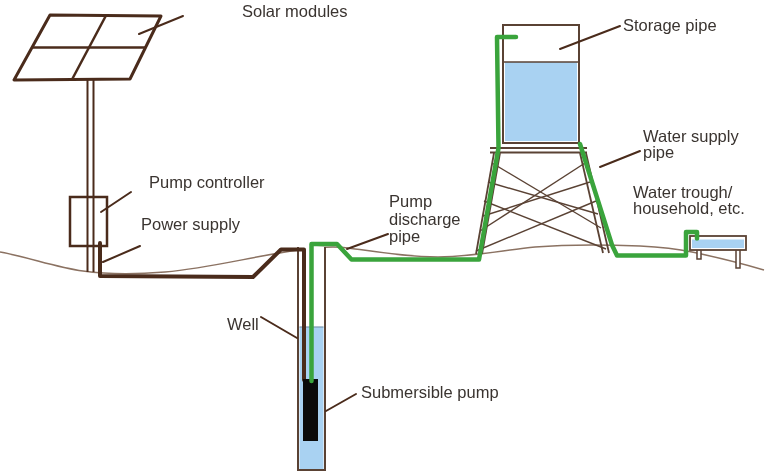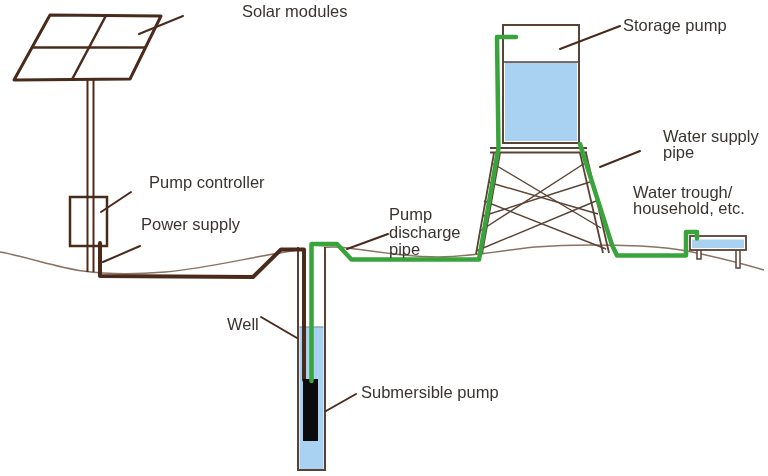--- a/index.html
+++ b/index.html
@@ -124,29 +124,29 @@
   <div class="lbl" style="left:133px;top:174px;margin-left:16px;">Pump controller</div>
 
   <div class="lbl" style="left:141px;top:216px;">
     <span class="ln">Power supply</span>
   </div>
 
   <div class="lbl" style="left:227px;top:316px;">Well</div>
 
   <div class="lbl" style="left:361px;top:384px;">Submersible pump</div>
 
-  <div class="lbl lh17" style="left:389px;top:206px;">
+  <div class="lbl lh17" style="left:389px;top:193px;">
     <span class="ln">Pump</span>
     <span class="ln">discharge</span>
     <span class="ln">pipe</span>
   </div>
 
-  <div class="lbl" style="left:623px;top:17px;">Storage pump</div>
+  <div class="lbl" style="left:623px;top:17px;">Storage pipe</div>
 
-  <div class="lbl" style="left:663px;top:128px;">
+  <div class="lbl" style="left:643px;top:128px;">
     <span class="ln">Water supply</span>
     <span class="ln">pipe</span>
   </div>
 
   <div class="lbl lh15" style="left:633px;top:185px;">
     <span class="ln">Water trough/</span>
     <span class="ln">household, etc.</span>
   </div>
 
 </div>

